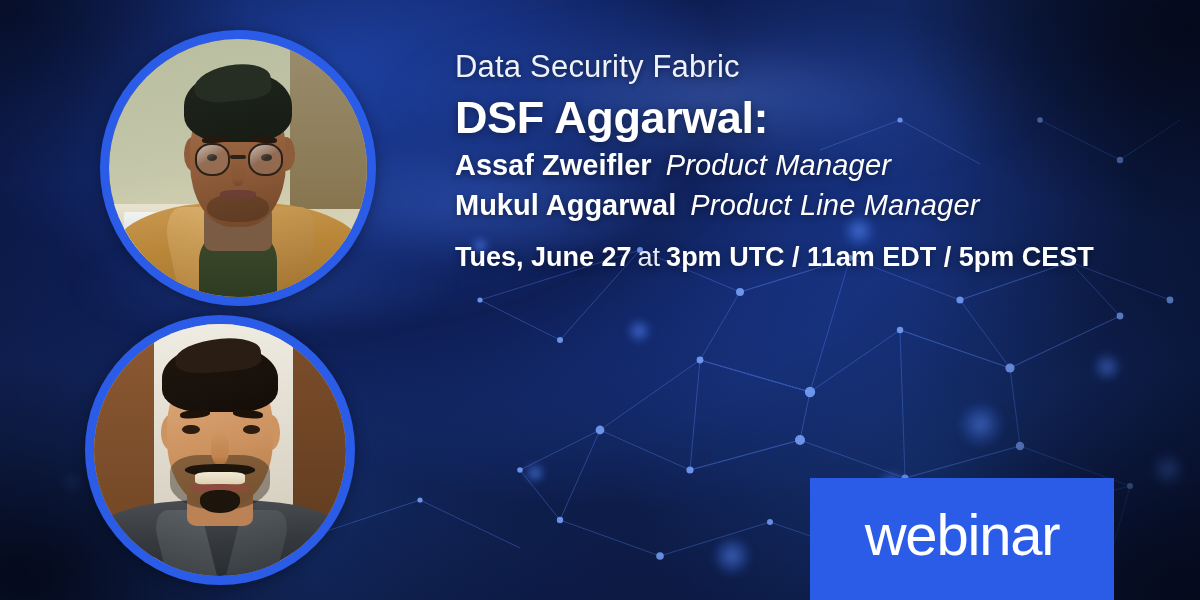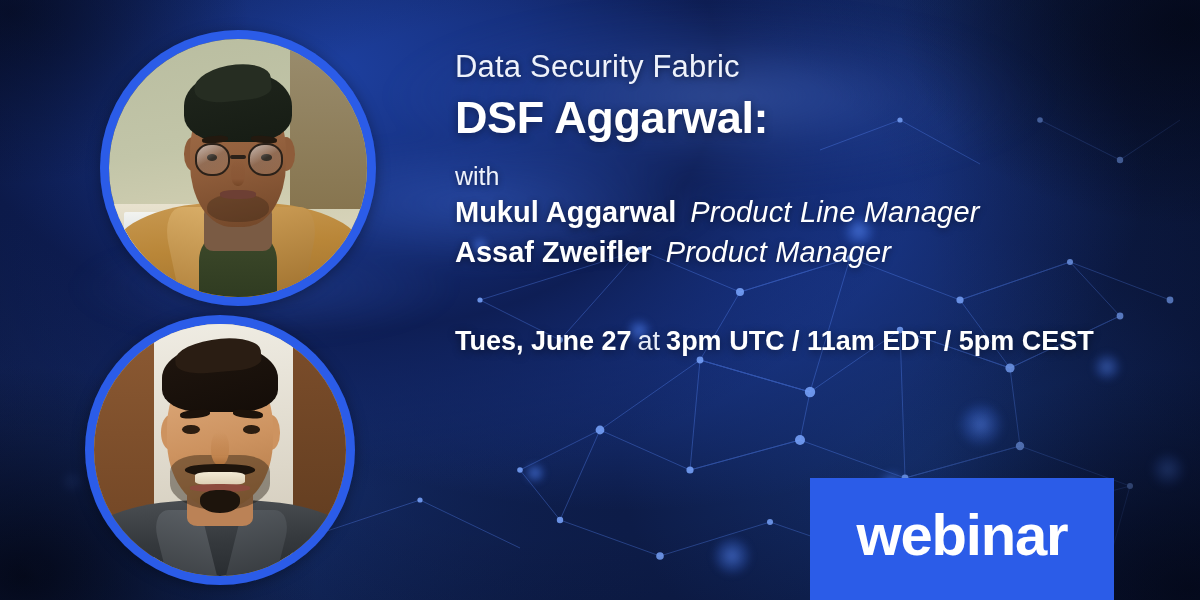--- a/index.html
+++ b/index.html
@@ -187,36 +187,36 @@
     margin-top:17px; font-size:25px; font-weight:400; color:#eef2fb;
     line-height:1.2; text-shadow:0 1px 6px rgba(0,0,0,.45);
   }
   .speaker {
     margin-top:3px; font-size:29px; line-height:1.28; color:#ffffff;
     white-space:nowrap; text-shadow:0 2px 7px rgba(0,0,0,.45);
   }
   .sp-name { font-weight:700; }
   .sp-role { font-weight:400; font-style:italic; margin-left:14px; letter-spacing:.2px; }
   #datetime {
-    margin-top:55px; font-size:27px; color:#ffffff; white-space:nowrap;
+    margin-top:18px; font-size:27px; color:#ffffff; white-space:nowrap;
     text-shadow:0 2px 8px rgba(0,0,0,.48);
   }
   #datetime .dt-strong { font-weight:700; }
   #datetime .dt-at { font-weight:400; color:#e6ebf7; margin:0 6px; }
 
   
   #webinar-badge {
     position:absolute; left:810px; top:478px;
     width:304px; height:122px;
     background:#2b5ce8;
     display:flex; align-items:center; justify-content:center;
     padding-bottom:8px;
   }
   #webinar-label {
-    font-size:58px; font-weight:700; color:#ffffff;
+    font-size:58px; font-weight:400; color:#ffffff;
     letter-spacing:-1.2px; line-height:1;
   }
 </style>
 </head>
 <body>
 
 <div id="canvas">
 
   <div class="bg-base"></div>
   <div class="bg-swoosh"></div>
@@ -354,30 +354,29 @@
   </div>
 
   <div id="text-block">
 
     <div id="eyebrow">Data Security Fabric</div>
 
     <div id="headline">
       <span class="hl">DSF Aggarwal:</span>
     </div>
 
-    <div id="with-label">with</div>
+
+    <div class="speaker">
+      <span class="sp-name">Assaf Zweifler</span><span class="sp-role">Product Manager</span>
+    </div>
 
     <div class="speaker">
       <span class="sp-name">Mukul Aggarwal</span><span class="sp-role">Product Line Manager</span>
     </div>
 
-    <div class="speaker">
-      <span class="sp-name">Assaf Zweifler</span><span class="sp-role">Product Manager</span>
-    </div>
-
     <div id="datetime">
       <span class="dt-strong">Tues, June 27</span><span class="dt-at">at</span><span class="dt-strong">3pm UTC / 11am EDT / 5pm CEST</span>
     </div>
   </div>
 
   <div id="webinar-badge">
     <span id="webinar-label">webinar</span>
   </div>
 
 </div>

